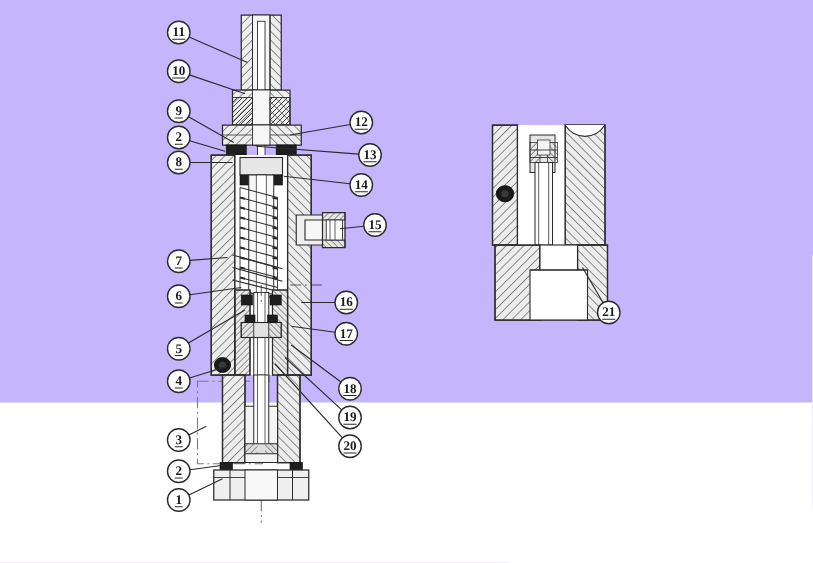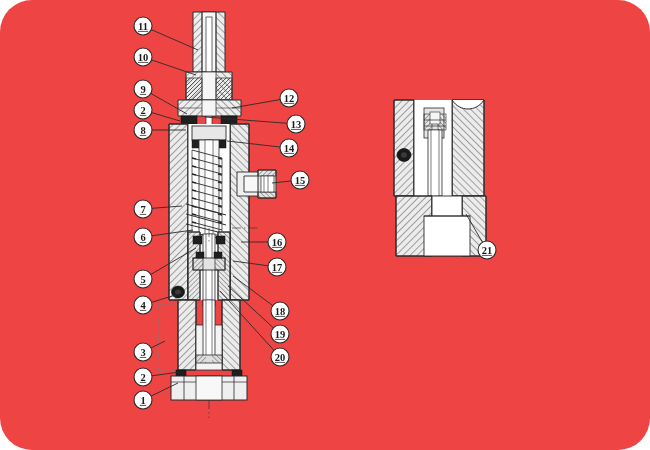--- a/index.html
+++ b/index.html
@@ -9,23 +9,22 @@
   }
   body {
     width: 650px;
     height: 450px;
     overflow: hidden;
     font-family: "Liberation Sans", sans-serif;
   }
   #stage {
     position: relative;
     width: 650px;
-    height: 450px;
-    background: #ef4444;
-    border-radius: 32px;
+    height: 322px;
+    background: #c4b5fd;
   }
   svg.drawing {
     position: absolute;
     left: 0;
     top: 0;
     width: 650px;
     height: 450px;
     display: block;
   }
   .callout-text {

